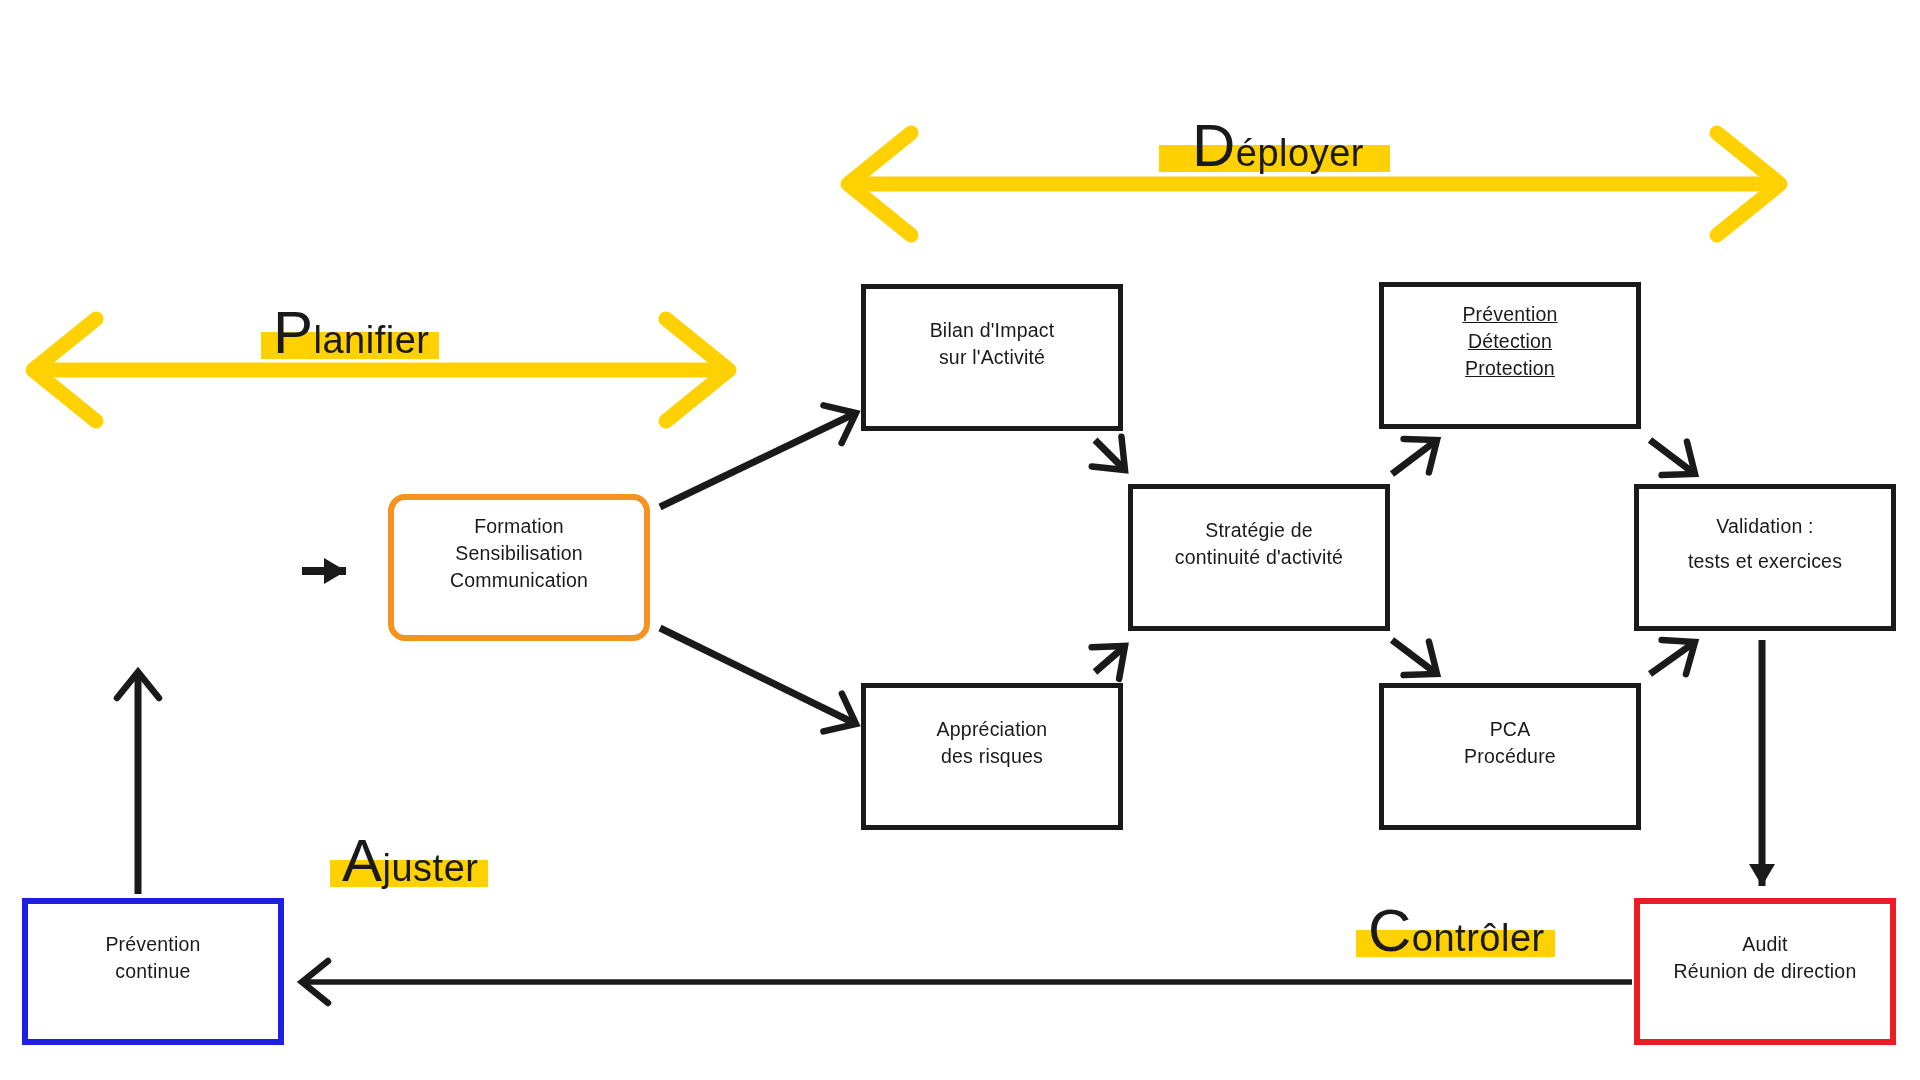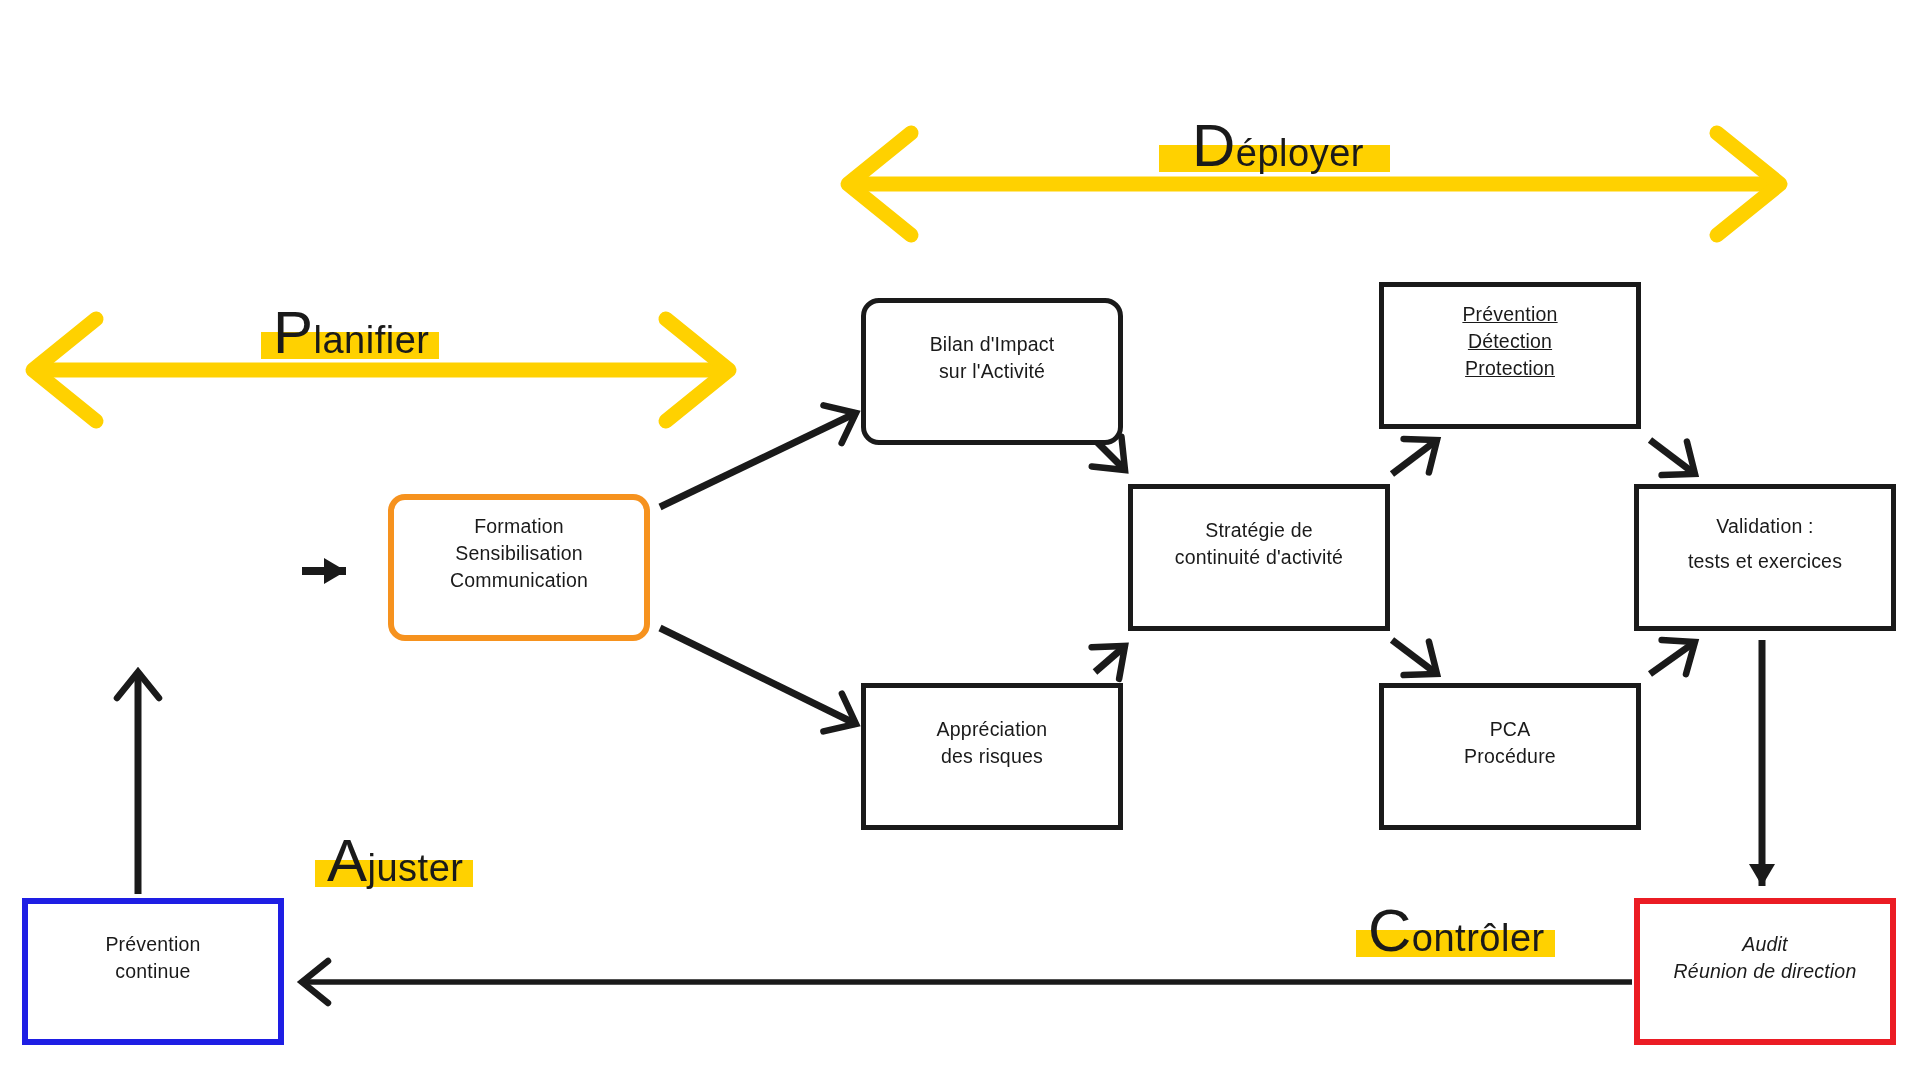--- a/index.html
+++ b/index.html
@@ -30,32 +30,32 @@
   .heading .h-initial{font-size:60px;}
   .hl-bar{
     position:absolute;left:-12px;right:-10px;top:31px;height:27px;
     background:var(--c-yellow,#FFD100);z-index:-1;
   }
   .heading.h-deployer .hl-bar{left:-33px;right:-26px;}
 
   
   .pos-contexte{left:22px;top:498px;}
   .pos-formation{left:388px;top:494px;border-radius:17px;}
-  .pos-bilan{left:861px;top:298px;border-radius:18px;}
+  .pos-bilan{left:861px;top:284px;}
   .pos-prevention{left:1379px;top:282px;text-decoration:underline;}
   .pos-strategie{left:1128px;top:484px;}
   .pos-validation{left:1634px;top:484px;gap:8px;}
   .pos-appreciation{left:861px;top:683px;}
   .pos-pca{left:1379px;top:683px;}
   .pos-amelioration{left:22px;top:898px;}
-  .pos-audit{left:1634px;top:898px;font-style:italic;}
+  .pos-audit{left:1634px;top:898px;}
 
   .pos-h-planifier{left:273px;top:301px;}
   .pos-h-deployer{left:1192px;top:114px;}
-  .pos-h-ajuster{left:327px;top:829px;}
+  .pos-h-ajuster{left:342px;top:829px;}
   .pos-h-controler{left:1368px;top:899px;}
 </style>
 </head>
 <body>
 
 <div id="canvas">
 
   <svg id="arrows" viewBox="0 0 1920 1080" xmlns="http://www.w3.org/2000/svg">
     <defs>
       <marker id="mChev" markerUnits="userSpaceOnUse" markerWidth="46" markerHeight="54" refX="32" refY="27" orient="auto">

